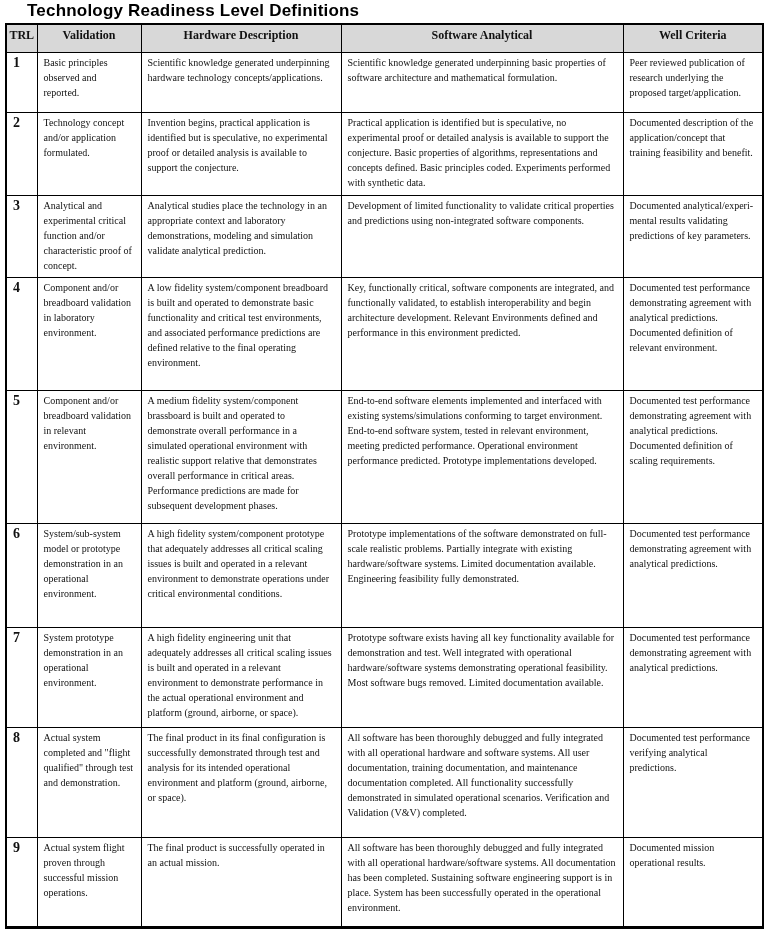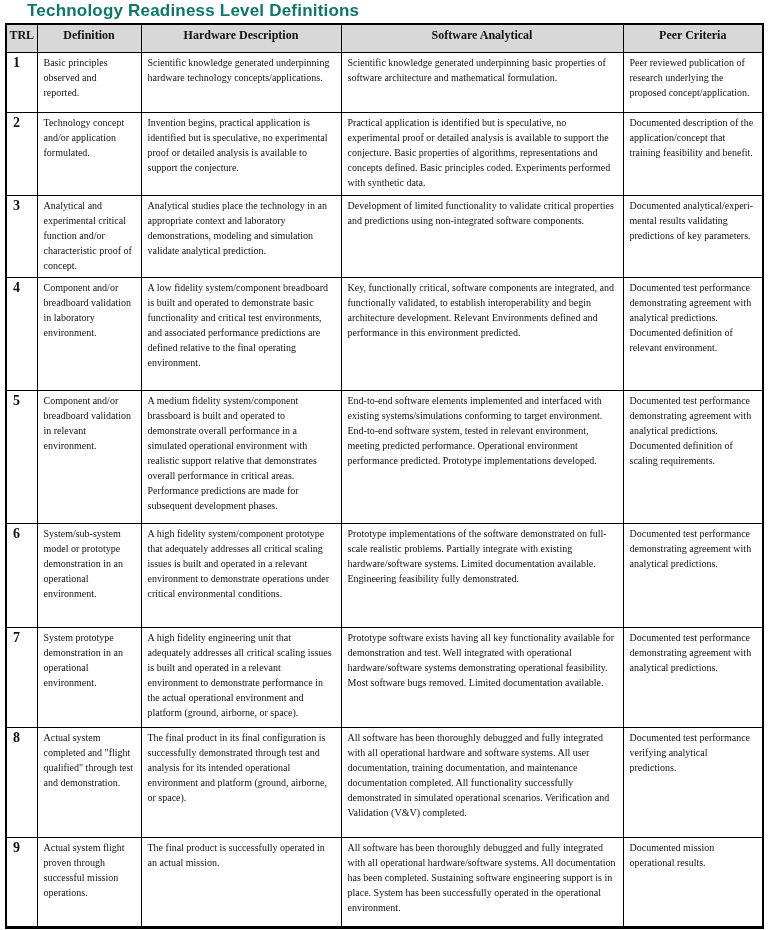--- a/index.html
+++ b/index.html
@@ -12,21 +12,21 @@
   body{
     width:768px;height:930px;overflow:hidden;
     font-family:"Liberation Serif", serif;
     color:var(--text-color);
   }
   .page-title{
     font-family:"Liberation Sans", sans-serif;
     font-size:17px;font-weight:bold;
     margin:1px 0 2px 27px;
     letter-spacing:0.2px;
-    color:#0f766e;
+    color:#000000;
   }
   table.trl-table{
     border-collapse:collapse;
     table-layout:fixed;
     width:757px;
     margin-left:5px;
     border:2px solid var(--border-color);
     border-bottom-width:3px;
   }
   col.c-trl{width:31px;}
@@ -75,33 +75,33 @@
   <colgroup>
     <col class="c-trl">
       <col class="c-def">
       <col class="c-hw">
       <col class="c-sw">
       <col class="c-exit">
   </colgroup>
   <thead>
     <tr>
       <th>TRL</th>
-      <th>Definition</th>
+      <th>Validation</th>
       <th>Hardware Description</th>
       <th>Software Analytical</th>
-      <th>Peer Criteria</th>
+      <th>Well Criteria</th>
     </tr>
   </thead>
   <tbody>
     <tr>
       <td class="trl-num">1</td>
       <td>Basic principles observed and reported.</td>
       <td>Scientific knowledge generated underpinning hardware technology concepts/applications.</td>
       <td>Scientific knowledge generated underpinning basic properties of software architecture and mathematical formulation.</td>
-      <td>Peer reviewed publication of research underlying the proposed concept/application.</td>
+      <td>Peer reviewed publication of research underlying the proposed target/application.</td>
     </tr>
     <tr>
       <td class="trl-num">2</td>
       <td>Technology concept and/or application formulated.</td>
       <td>Invention begins, practical application is identified but is speculative, no experimental proof or detailed analysis is available to support the conjecture.</td>
       <td>Practical application is identified but is speculative, no experimental proof or detailed analysis is available to support the conjecture. Basic properties of algorithms, representations and concepts defined. Basic principles coded. Experiments performed with synthetic data.</td>
       <td>Documented description of the application/concept that training feasibility and benefit.</td>
     </tr>
     <tr>
       <td class="trl-num">3</td>

